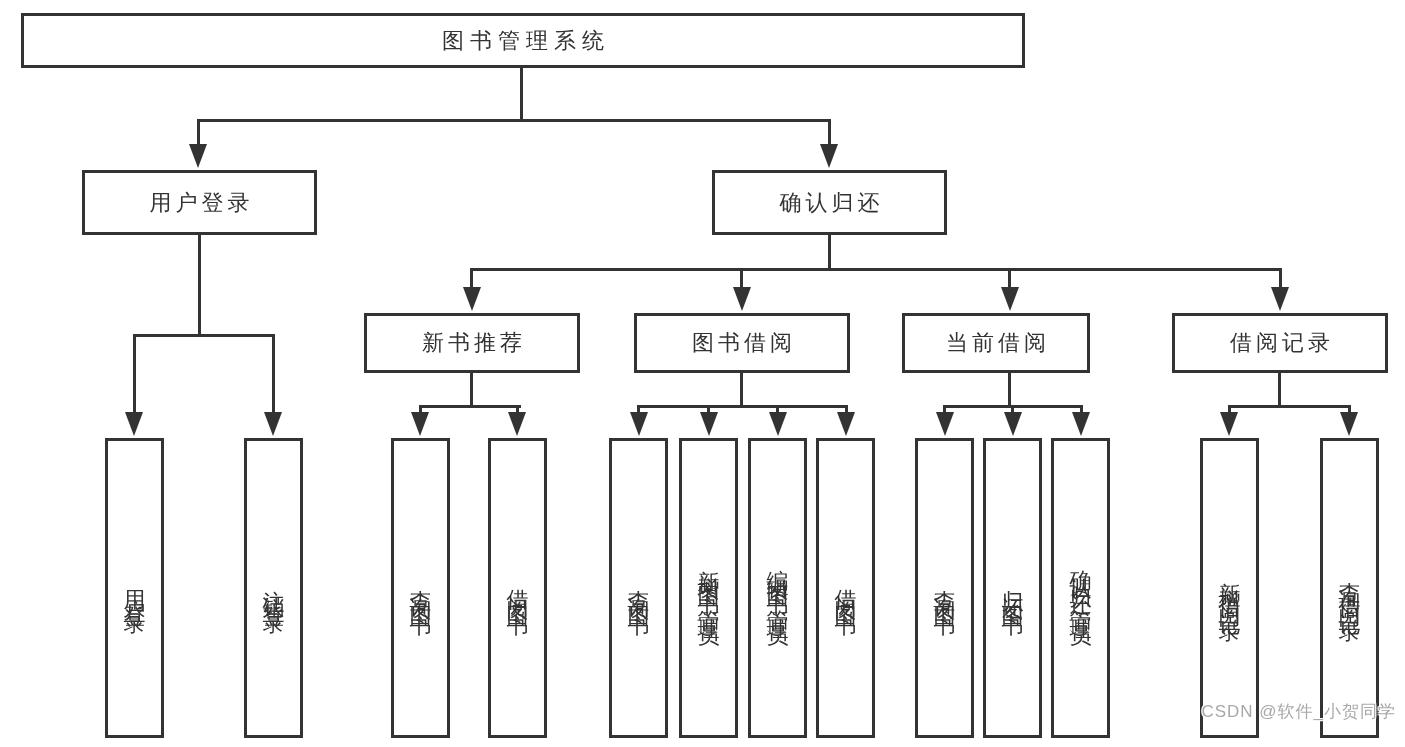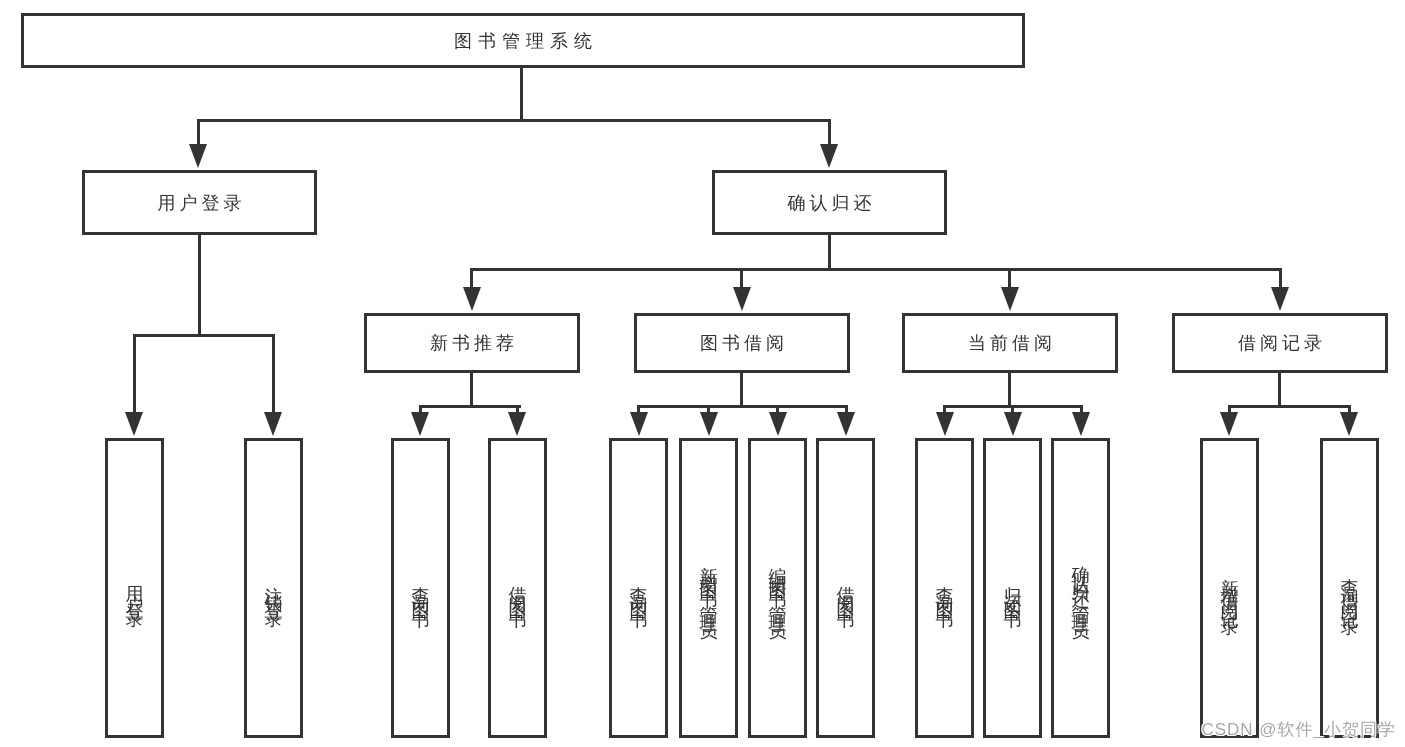--- a/index.html
+++ b/index.html
@@ -19,21 +19,21 @@
   .box{
     position:absolute;
     background:#ffffff;
     border:3px solid var(--line);
     box-sizing:border-box;
     display:flex;align-items:center;justify-content:center;
     color:var(--text);
     z-index:2;
   }
   .box .lbl{
-    font-size:18px;
+    font-size:22px;
     letter-spacing:4px;
     text-indent:4px; 
     white-space:nowrap;
     color:var(--text);
   }
   .box.title .lbl{letter-spacing:6px;text-indent:6px;}
   .box.v .lbl{
     writing-mode:vertical-rl;
     letter-spacing:8px;
     text-indent:0;
@@ -44,21 +44,21 @@
   
   .ah{
     position:absolute;width:0;height:0;
     border-left:9px solid transparent;
     border-right:9px solid transparent;
     border-top:24px solid var(--line);
     z-index:1;
   }
   .watermark{
     position:absolute;
-    right:9px;bottom:6px;
+    right:9px;bottom:24px;
     font-size:17px;
     letter-spacing:1px;
     color:#a8a8a8;
     text-shadow:1px 1px 0 #ffffff,-1px -1px 0 #ffffff,1px -1px 0 #ffffff,-1px 1px 0 #ffffff;
     z-index:5;
     white-space:nowrap;
     text-align:right;
   }
 </style>
 </head>
@@ -101,21 +101,21 @@
   <div class="ah" style="left:733px;top:287px"></div>
   <div class="ah" style="left:1001px;top:287px"></div>
   <div class="ah" style="left:1271px;top:287px"></div>
 
   <div class="box" style="left:364px;top:313px;width:216px;height:60px">
     <span class="lbl">新书推荐</span>
   </div>
   <div class="box" style="left:634px;top:313px;width:216px;height:60px">
     <span class="lbl">图书借阅</span>
   </div>
-  <div class="box" style="left:902px;top:313px;width:216px;height:60px">
+  <div class="box" style="left:902px;top:313px;width:188px;height:60px">
     <span class="lbl">当前借阅</span>
   </div>
   <div class="box" style="left:1172px;top:313px;width:216px;height:60px">
     <span class="lbl">借阅记录</span>
   </div>
 
   <div class="ln" style="left:470px;top:373px;width:3px;height:34px"></div>
   <div class="ln" style="left:419px;top:405px;width:102px;height:3px"></div>
   <div class="ln" style="left:419px;top:405px;width:3px;height:10px"></div>
   <div class="ln" style="left:516px;top:405px;width:3px;height:10px"></div>

